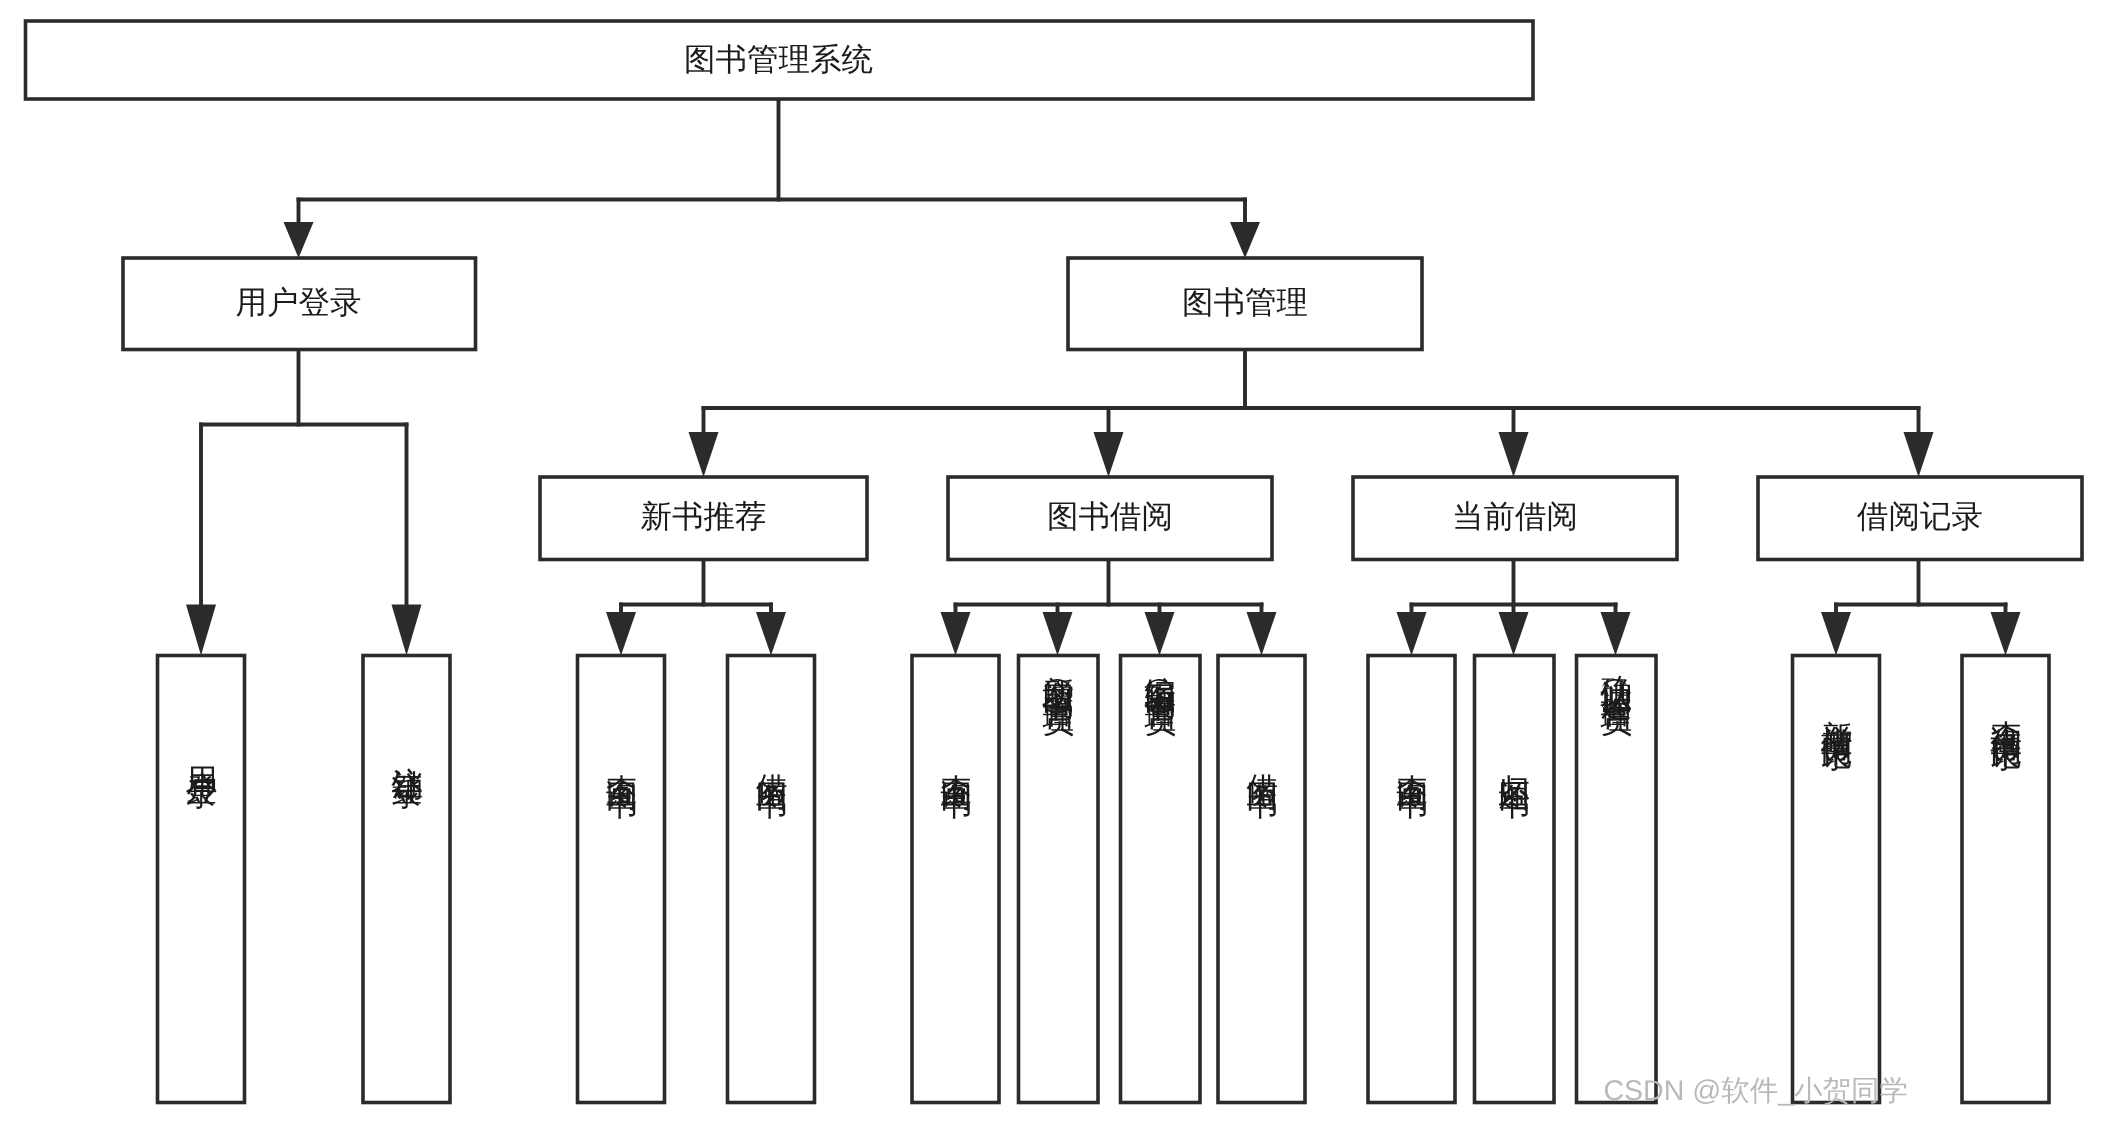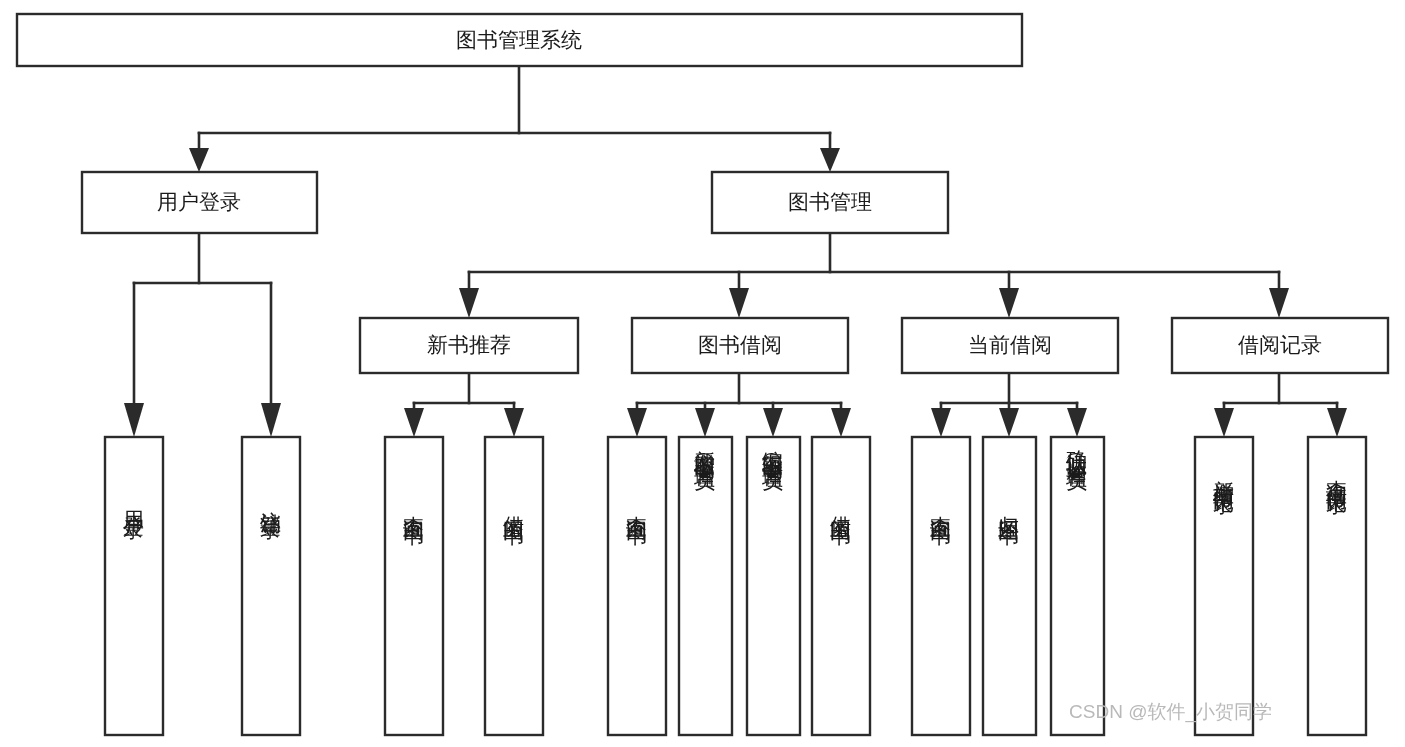--- a/index.html
+++ b/index.html
@@ -52,21 +52,21 @@
     font-family: "Liberation Sans", sans-serif;
     font-size: 21px;
     fill: #1b1b1b;
     text-anchor: middle;
     writing-mode: vertical-rl;
     letter-spacing: 3px;
   }
   .watermark-text {
     position: absolute;
     right: 10px;
-    bottom: 22px;
+    bottom: 7px;
     font-family: "Liberation Sans", sans-serif;
     font-size: 19px;
     color: #b9b9b9;
     white-space: nowrap;
     pointer-events: none;
   }
 </style>
 </head>
 <body>
 

